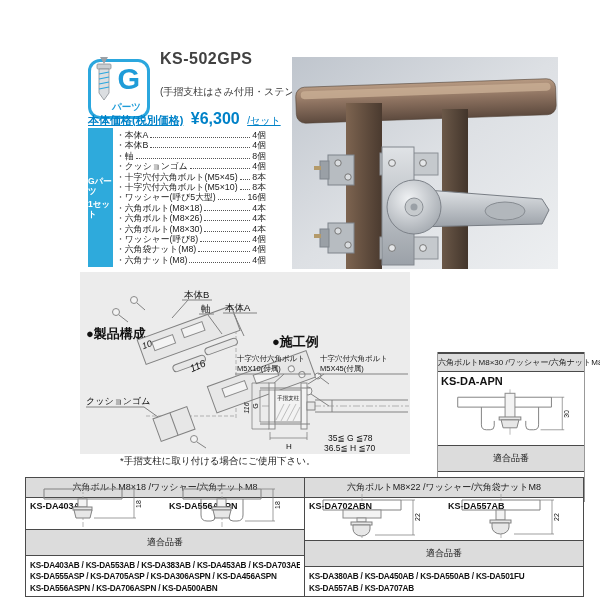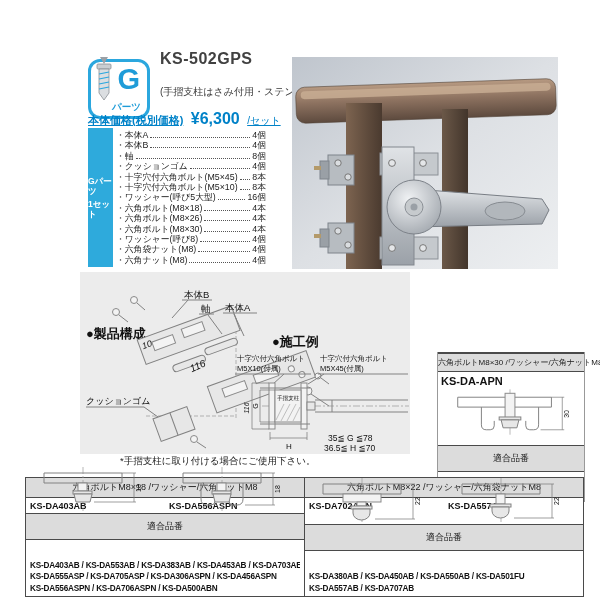--- a/index.html
+++ b/index.html
@@ -47,21 +47,21 @@
 
   
   .bottom{left:25px;top:477px;width:557px;height:118px;border:1px solid #4a4a4a;display:flex;background:#fff;}
   .btable{flex:1;display:flex;flex-direction:column;min-width:0;}
   .btable.first{border-right:1px solid #4a4a4a;}
   .bhead{background:#dcdcdc;border-bottom:1.2px solid #4a4a4a;font-size:9px;text-align:center;padding:3px 0;color:#1a1a1a;white-space:nowrap;}
   .bdiag{flex:1;display:flex;}
   .diag-cell{flex:1;position:relative;}
   .diag-label{position:absolute;left:4px;top:3px;font-size:9px;font-weight:bold;color:#111;white-space:nowrap;}
   .diag-cell svg{position:absolute;left:50%;bottom:0;transform:translateX(-50%);}
-  .fit-lines{padding:20px 4px 2px;font-size:8.2px;font-weight:bold;line-height:1.4;color:#111;letter-spacing:-0.2px;}
+  .fit-lines{padding:4px 4px 2px;font-size:8.2px;font-weight:bold;line-height:1.4;color:#111;letter-spacing:-0.2px;}
   .fit-lines div{white-space:nowrap;overflow:hidden;}
 
   
   svg text.dlab{font-family:"Liberation Sans","DejaVu Sans",sans-serif;fill:#111;}
   svg .ln{stroke:#828282;fill:none;stroke-width:1;}
   svg .fil{stroke:#828282;fill:#e7e7e7;stroke-width:1;}
   svg .filw{stroke:#8a8a8a;fill:#f3f3f3;stroke-width:1;}
   svg .dash{stroke:#9a9a9a;stroke-width:.7;fill:none;stroke-dasharray:4 2;}
   svg .cdash{stroke:#9a9a9a;stroke-width:.7;fill:none;stroke-dasharray:7 2 2 2;}
   svg .dim{stroke:#777;stroke-width:.7;fill:none;}

